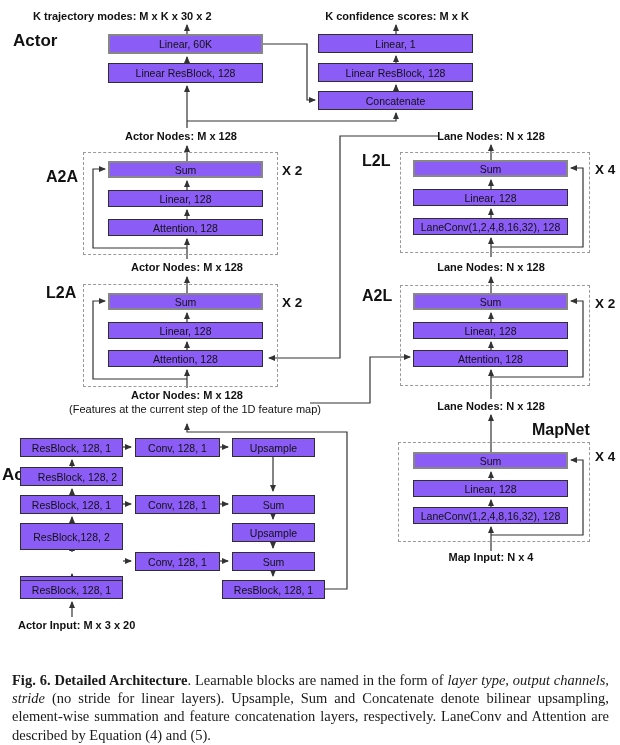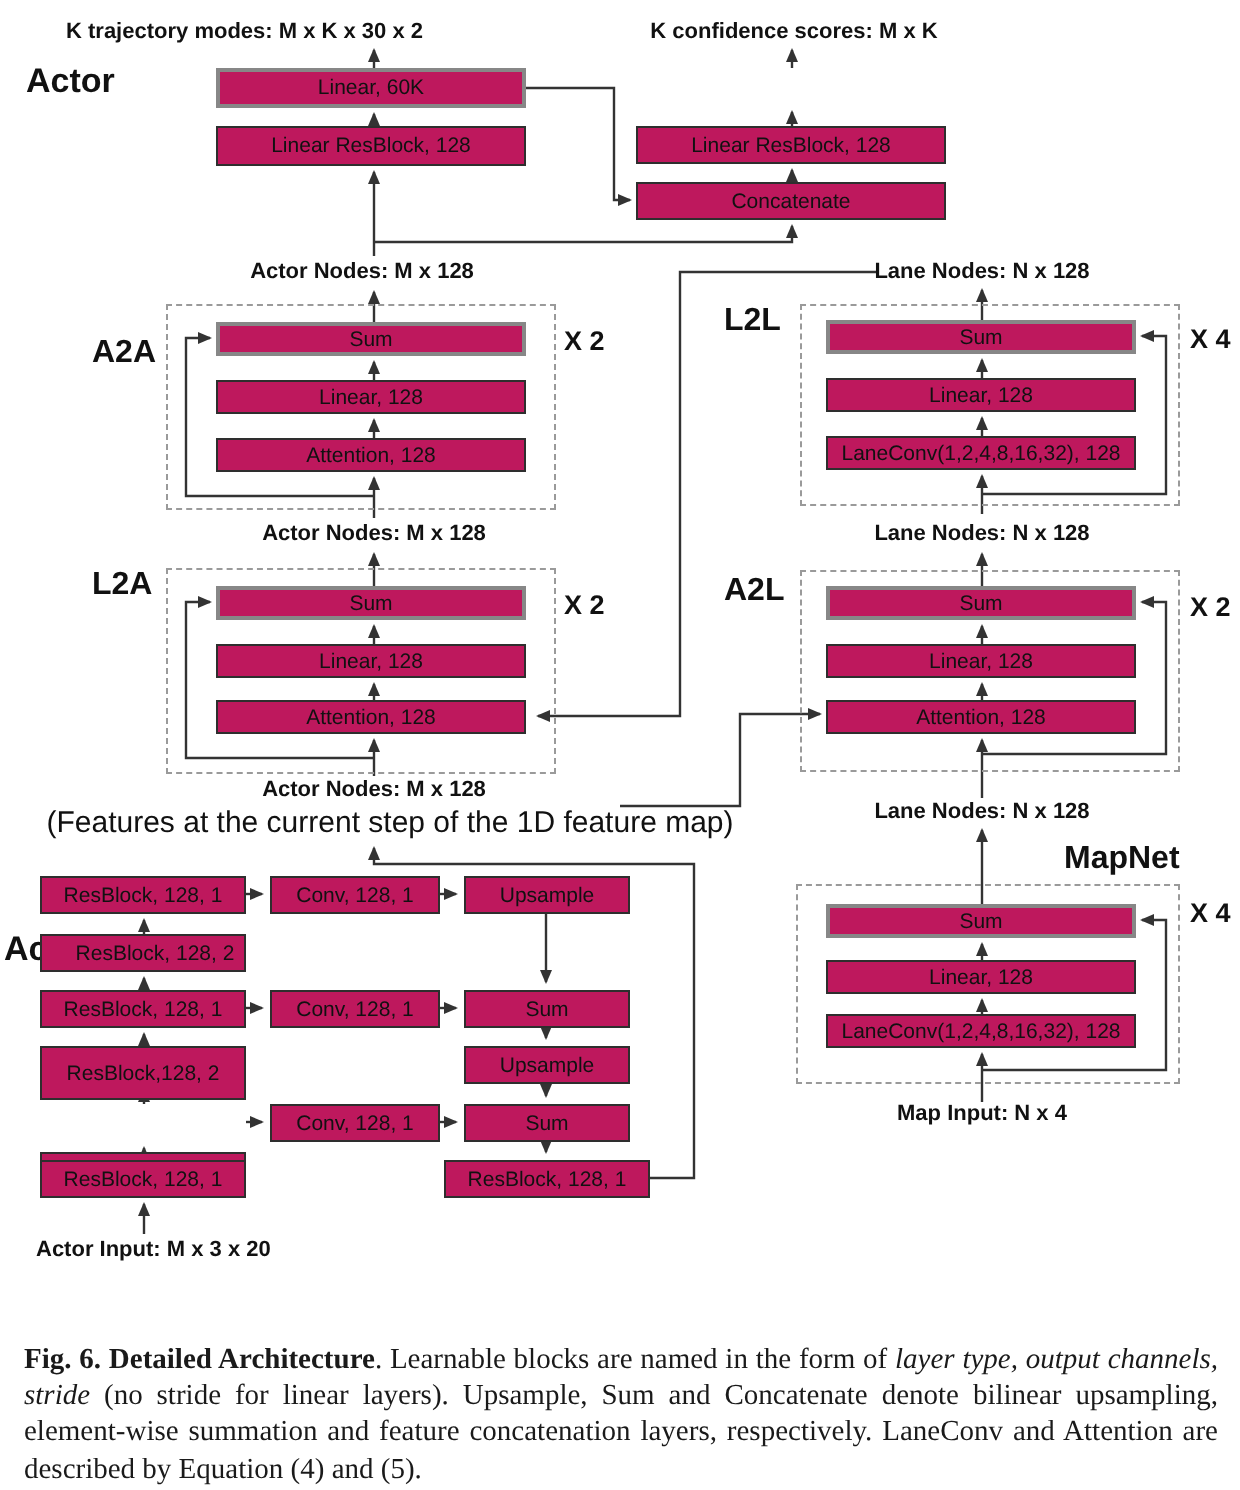--- a/index.html
+++ b/index.html
@@ -1,29 +1,29 @@
 <!DOCTYPE html>
 <html><head>
 <meta charset="utf-8">
 <style>
   html,body{margin:0;padding:0;background:#fff;}
   .page{position:relative;width:620px;height:745px;background:#ffffff;overflow:hidden;
         font-family:"Liberation Sans",sans-serif;color:#111;}
   svg.wires{position:absolute;left:0;top:0;width:620px;height:660px;}
   .box{position:absolute;display:flex;align-items:center;justify-content:center;
-       background:#be185d;border:1.4px solid #2e2e2e;font-size:10.5px;color:#111;
+       background:#8b5cf6;border:1.4px solid #2e2e2e;font-size:10.5px;color:#111;
        white-space:nowrap;box-sizing:border-box;}
   .box.emph{border:2px solid #878787;}
   .dashed{position:absolute;border:1.2px dashed #9a9a9a;box-sizing:border-box;background:transparent;}
   .blk-title{position:absolute;font-weight:bold;font-size:16px;white-space:nowrap;}
   .blk-title.big{font-size:17px;}
   .rep{position:absolute;font-weight:bold;font-size:13.5px;white-space:nowrap;}
   .lbl{position:absolute;font-weight:bold;font-size:11px;white-space:nowrap;}
   .lbl.ctr{transform:translateX(-50%);}
-  .note{position:absolute;font-size:15px;font-weight:normal;white-space:nowrap;transform:translateX(-50%);}
+  .note{position:absolute;font-size:11px;font-weight:normal;white-space:nowrap;transform:translateX(-50%);}
   .caption{position:absolute;left:12px;top:671px;width:597px;text-align:justify;
            font-family:"Liberation Serif",serif;font-size:14.5px;line-height:18.2px;color:#1a1a1a;}
   .caption .b{font-weight:bold;}
   .caption .i{font-style:italic;}
 </style>
 </head>
 <body>
 
 <div class="page">
 
@@ -94,20 +94,21 @@
       <path d="M273,571 L273,576" marker-end="url(#ah)"></path>
       <path d="M325,589 L347,589 L347,432 L187,432 L187,424" marker-end="url(#ah)"></path>
     </g>
   </svg>
 
   <div class="blk-title big" style="left:13px;top:31px;">Actor</div>
   <div class="lbl" style="left:33px;top:10px;">K trajectory modes: M x K x 30 x 2</div>
   <div class="lbl ctr" style="left:397px;top:10px;">K confidence scores: M x K</div>
   <div class="box emph" style="left:108px;top:34px;width:155px;height:20px;">Linear, 60K</div>
   <div class="box" style="left:108px;top:63px;width:155px;height:20px;">Linear ResBlock, 128</div>
+  <div class="box" style="left:318px;top:34px;width:155px;height:19px;">Linear, 1</div>
   <div class="box" style="left:318px;top:63px;width:155px;height:19px;">Linear ResBlock, 128</div>
   <div class="box" style="left:318px;top:91px;width:155px;height:19px;">Concatenate</div>
 
   <div class="lbl ctr" style="left:181px;top:130px;">Actor Nodes: M x 128</div>
   <div class="lbl ctr" style="left:187px;top:261px;">Actor Nodes: M x 128</div>
   <div class="lbl ctr" style="left:187px;top:389px;">Actor Nodes: M x 128</div>
   <div class="note" style="left:195px;top:403px;">(Features at the current step of the 1D feature map)</div>
   <div class="lbl ctr" style="left:491px;top:130px;">Lane Nodes: N x 128</div>
   <div class="lbl ctr" style="left:491px;top:261px;">Lane Nodes: N x 128</div>
   <div class="lbl ctr" style="left:491px;top:400px;">Lane Nodes: N x 128</div>

